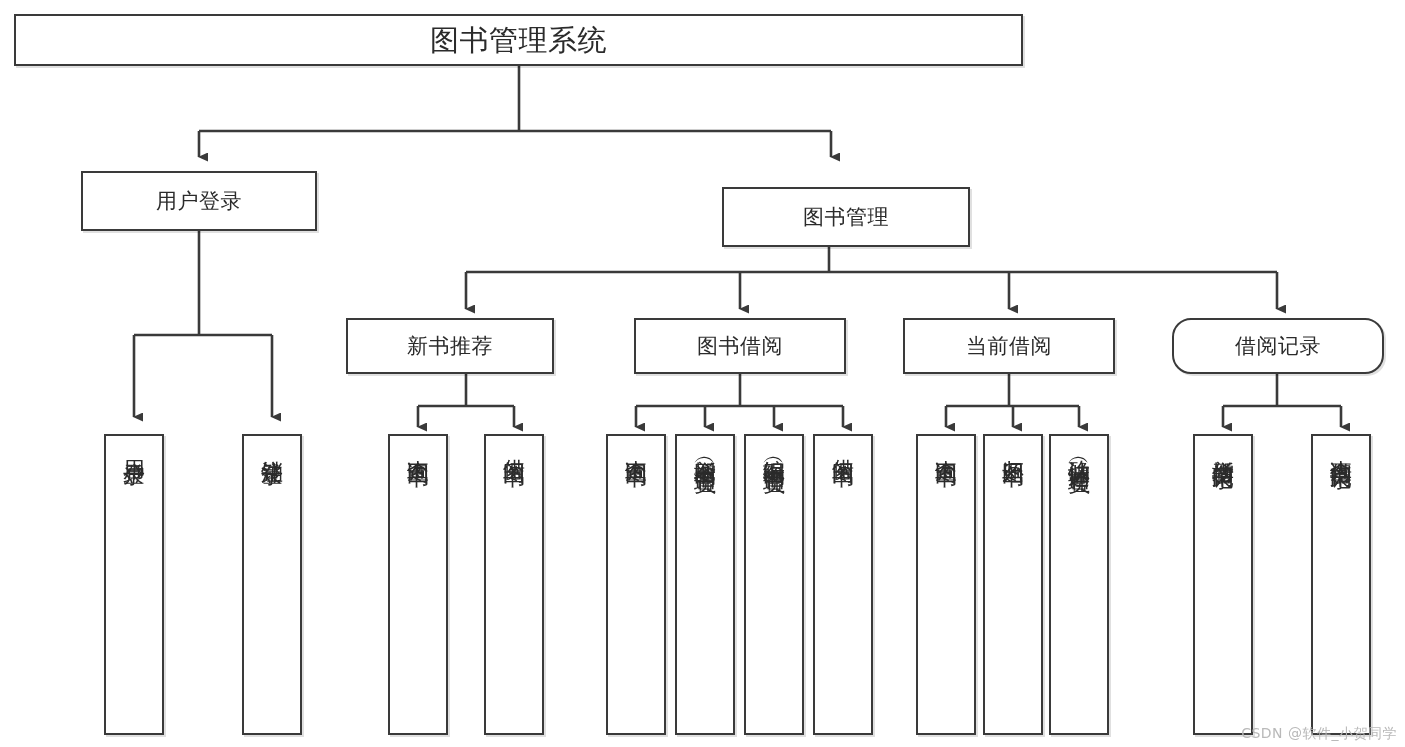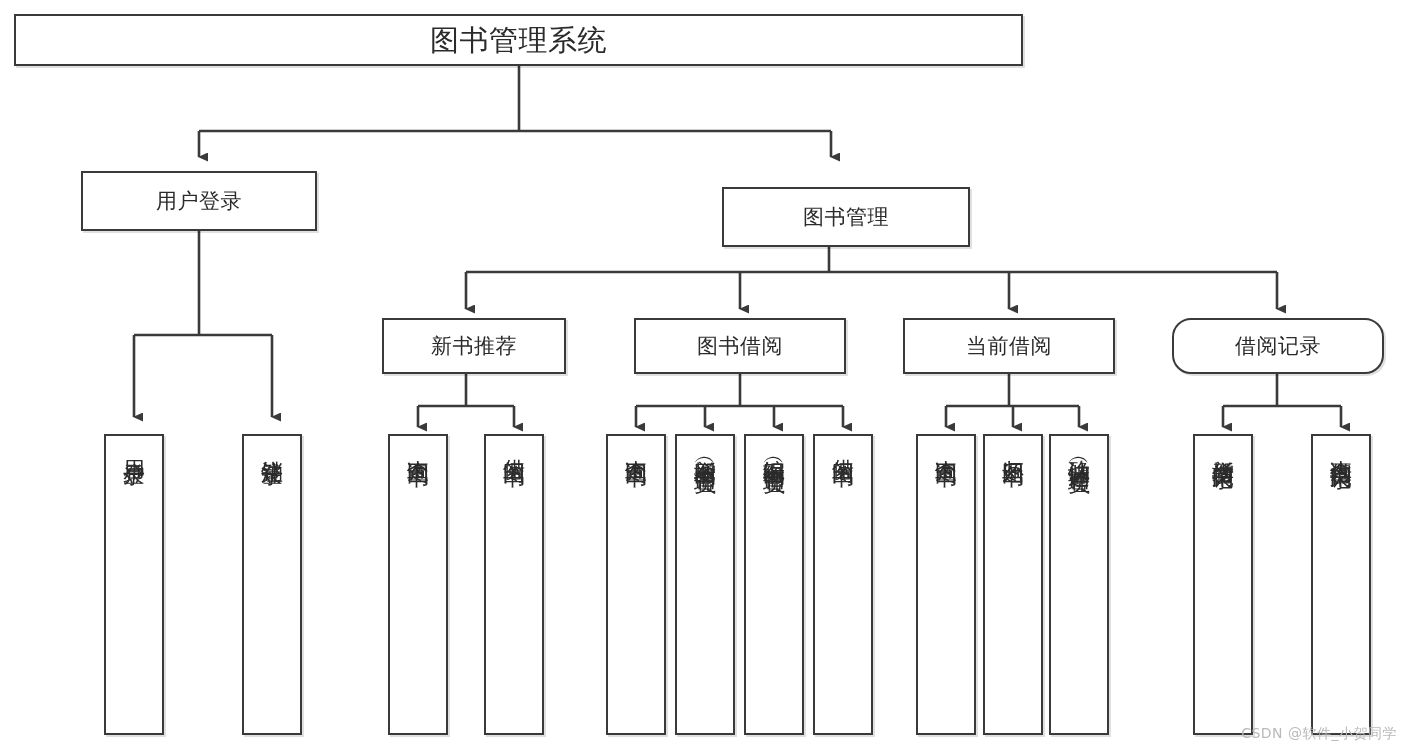--- a/index.html
+++ b/index.html
@@ -134,21 +134,21 @@
     <span class="node-label">图书管理系统</span>
   </div>
 
   <div class="node horiz" style="left:81px; top:171px; width:236px; height:60px;">
     <span class="node-label">用户登录</span>
   </div>
   <div class="node horiz" style="left:711px; top:187px; width:248px; height:60px;margin-left:11px;">
     <span class="node-label">图书管理</span>
   </div>
 
-  <div class="node horiz" style="left:382px; top:318px; width:184px; height:56px;">
+  <div class="node horiz" style="left:346px; top:318px; width:208px; height:56px;">
     <span class="node-label">新书推荐</span>
   </div>
   <div class="node horiz" style="left:903px; top:318px; width:212px; height:56px;">
     <span class="node-label">当前借阅</span>
   </div>
   <div class="node horiz" style="left:634px; top:318px; width:212px; height:56px;">
     <span class="node-label">图书借阅</span>
   </div>
   <div class="node horiz" style="left:1172px; top:318px; width:212px; height:56px;border-radius:19px;">
     <span class="node-label">借阅记录</span>

